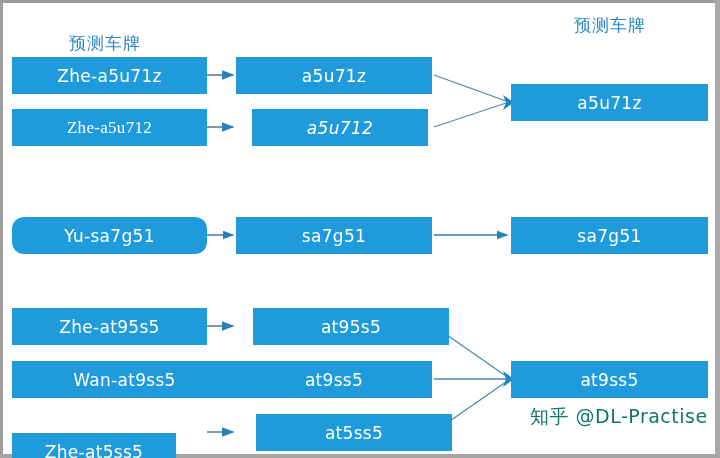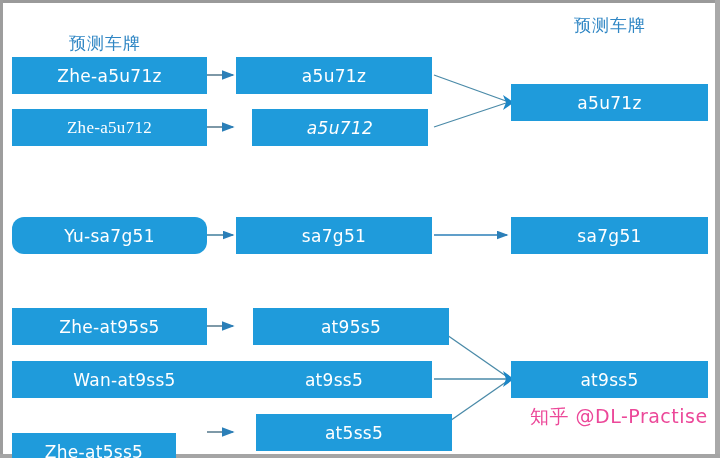--- a/index.html
+++ b/index.html
@@ -36,21 +36,21 @@
     font-size:17px;
     letter-spacing:.3px;
     box-sizing:border-box;
     font-family:"DejaVu Sans","Liberation Sans",sans-serif;
   }
 
   svg.edges{position:absolute;left:0;top:0;width:720px;height:458px;overflow:visible;}
 
   .watermark{
     position:absolute;
-    color:#ec4899;
+    color:#0f766e;
     font-size:19px;
     white-space:nowrap;
     letter-spacing:.5px;
     font-family:"DejaVu Sans","Liberation Sans",sans-serif;
   }
 </style>
 </head>
 <body>
 
 <div id="canvas">

